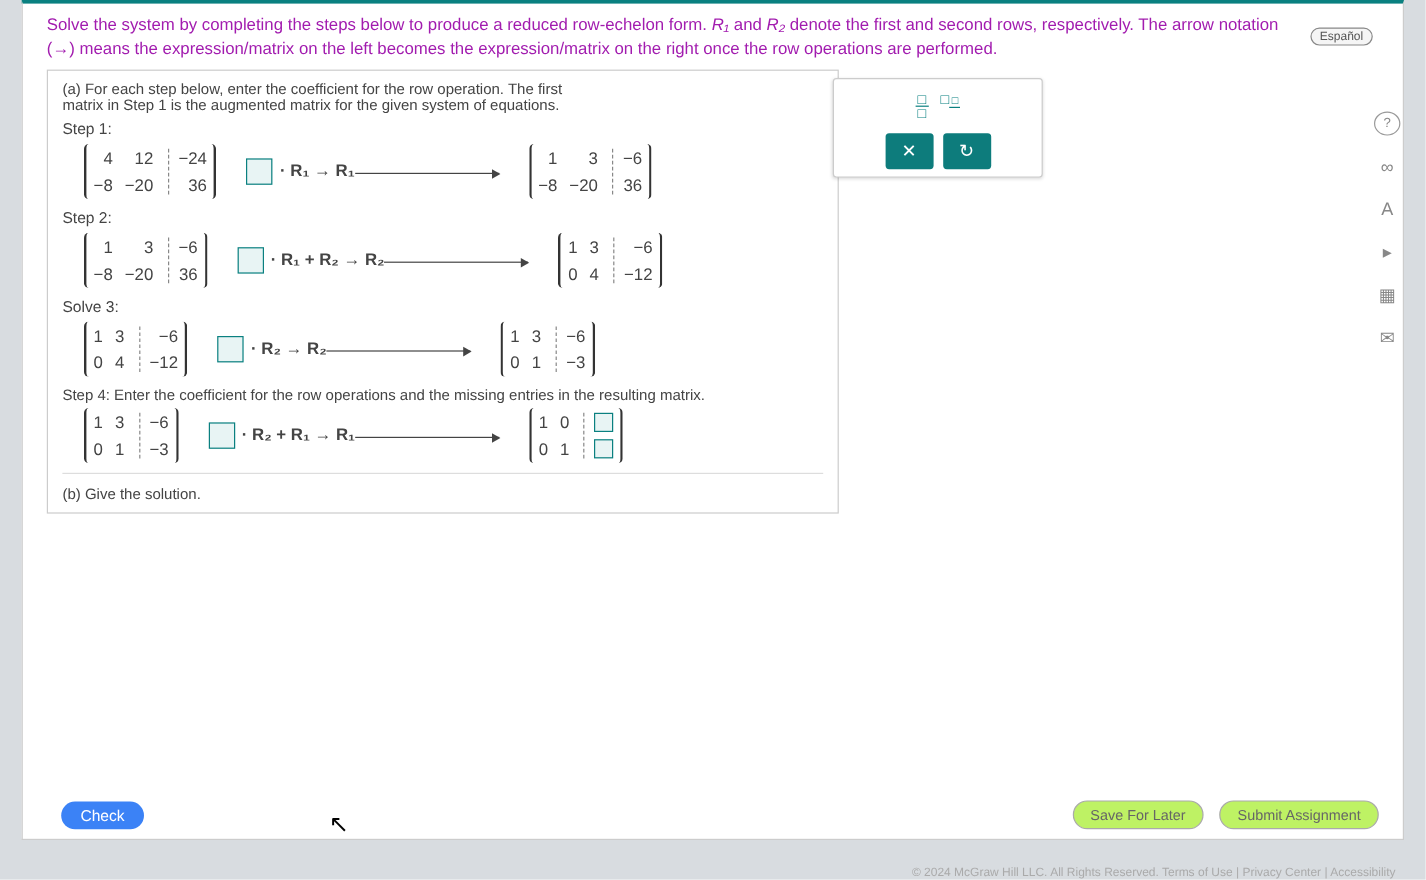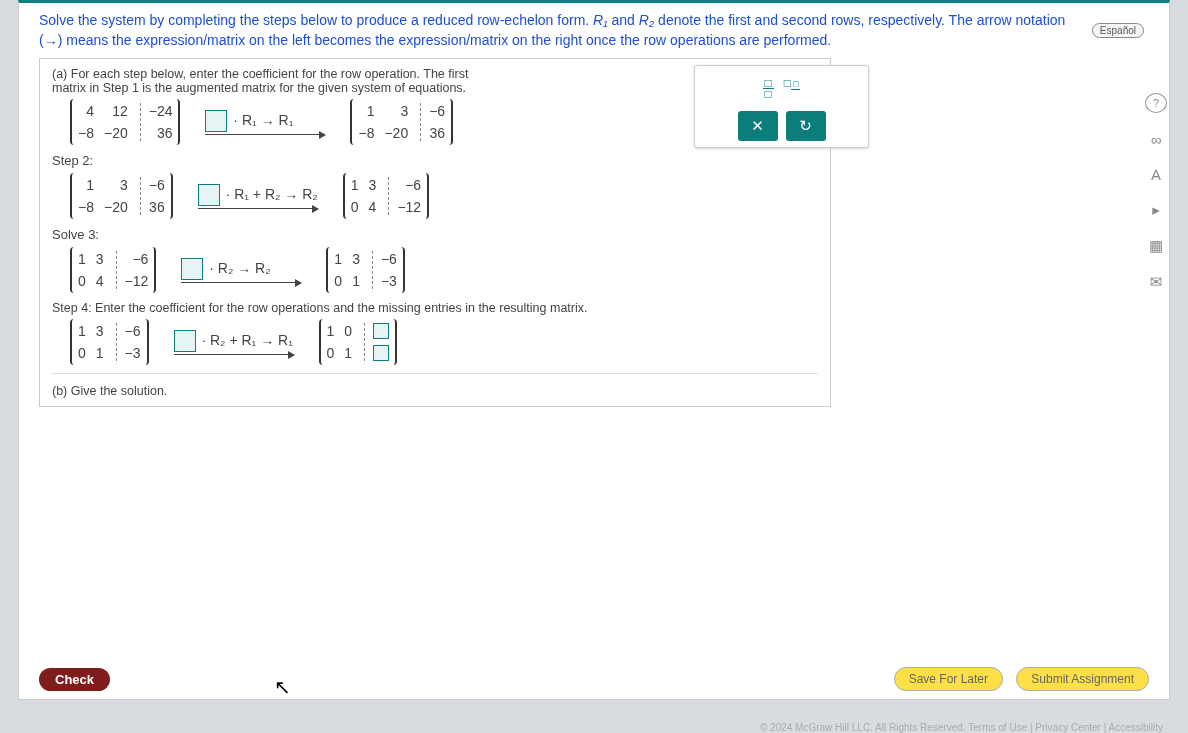--- a/index.html
+++ b/index.html
@@ -26,25 +26,25 @@
   position: absolute;
   right: 25px;
   top: 20px;
   border: 1px solid #888;
   border-radius: 10px;
   padding: 1px 7px;
   font-size: 10px;
   color: #555;
   background: #f5f5f5;
 }
-.intro { font-size: 14px; color: #1d4ed8; line-height: 1.4; padding-right: 80px;}
+.intro { font-size: 14px; color: #a21caf; line-height: 1.4; padding-right: 80px;}
 .problem-box {
   border: 1px solid #ccc;
   margin-top: 8px;
-  width: 792px;
+  width: 660px;
   padding: 8px 12px;
   font-size: 13px;
 }
 .part-a-intro { font-size: 12.5px; margin-bottom: 4px; width: 430px;}
 .step-label { font-size: 13px; margin: 5px 0;}
 .step-row {
   display: flex;
   align-items: center;
   gap: 25px;
   margin: 4px 0 8px 18px;
@@ -73,39 +73,39 @@
   vertical-align: middle;
   margin-right: 2px;
 }
 .sm-op-box {
   display: inline-block;
   width: 16px; height: 16px;
   border: 1px solid #0a8080;
   background:#e8f4f4;
   vertical-align: middle;
 }
-.op-stack { display:flex; flex-direction: column; align-items:flex-start; font-size:14px;}
+.op-stack { display:flex; flex-direction: row; align-items:center; font-size:14px;font-weight:bold;}
 .op-stack .arrow-line {
   width: 120px; height:1px; background:#444; position:relative; margin-top:2px;
 }
 .op-stack .arrow-line::after{
   content:""; position:absolute; right:-1px; top:-3px; border-left:7px solid #444; border-top:4px solid transparent; border-bottom:4px solid transparent;
 }
 .note { font-size:12.5px; margin:4px 0;}
 .divider { border:none; border-top:1px solid #ddd; margin:6px 0;}
 .part-b { font-size: 12.5px; padding-top:4px;}
 .check-btn {
-  position:absolute; left:20px; bottom:8px;
-  background:#7f1d1d; color:#fff; border:none; border-radius:13px;
-  padding:4px 16px; font-size:13px; font-weight:bold;
+  position:absolute; left:32px; bottom:8px;
+  background:#3b82f6; color:#fff; border:none; border-radius:13px;
+  padding:4px 16px; font-size:13px; font-weight:normal;
 }
 .cursor { position:absolute; left:255px; bottom:0; font-size:20px; color:#000;}
 .save-btn, .submit-btn {
   position:absolute; bottom:8px;
-  background:#fde047; border:1px solid #aaa; border-radius:13px;
+  background:#bef264; border:1px solid #aaa; border-radius:13px;
   padding:4px 14px; font-size:12px; color:#666;
 }
 .save-btn { right:166px;}
 .submit-btn { right:20px;}
 .copyright {
   position:absolute; bottom:-0px; right:25px; font-size:10px; color:#aaa;
 }
 
 .fb-panel {
   position:absolute; left:675px; top:62px;
@@ -139,20 +139,21 @@
     <i><span>R₁</span></i>
     <span> and </span>
     <i><span>R₂</span></i>
     <span> denote the first and second rows, respectively. The arrow notation (→) means the expression/matrix on the left becomes the expression/matrix on the right once the row operations are performed.</span>
   </p>
 
   <div class="problem-box">
 
     <p class="part-a-intro">(a) For each step below, enter the coefficient for the row operation. The first matrix in Step 1 is the augmented matrix for the given system of equations.</p>
 
+    <p class="step-label">Step 1:</p>
     <div class="step-row">
       <span class="matrix">
         <span class="cols">
           <span class="col">
               <span>4</span>
               <span>−8</span>
             </span>
           <span class="col">
               <span>12</span>
               <span>−20</span>

